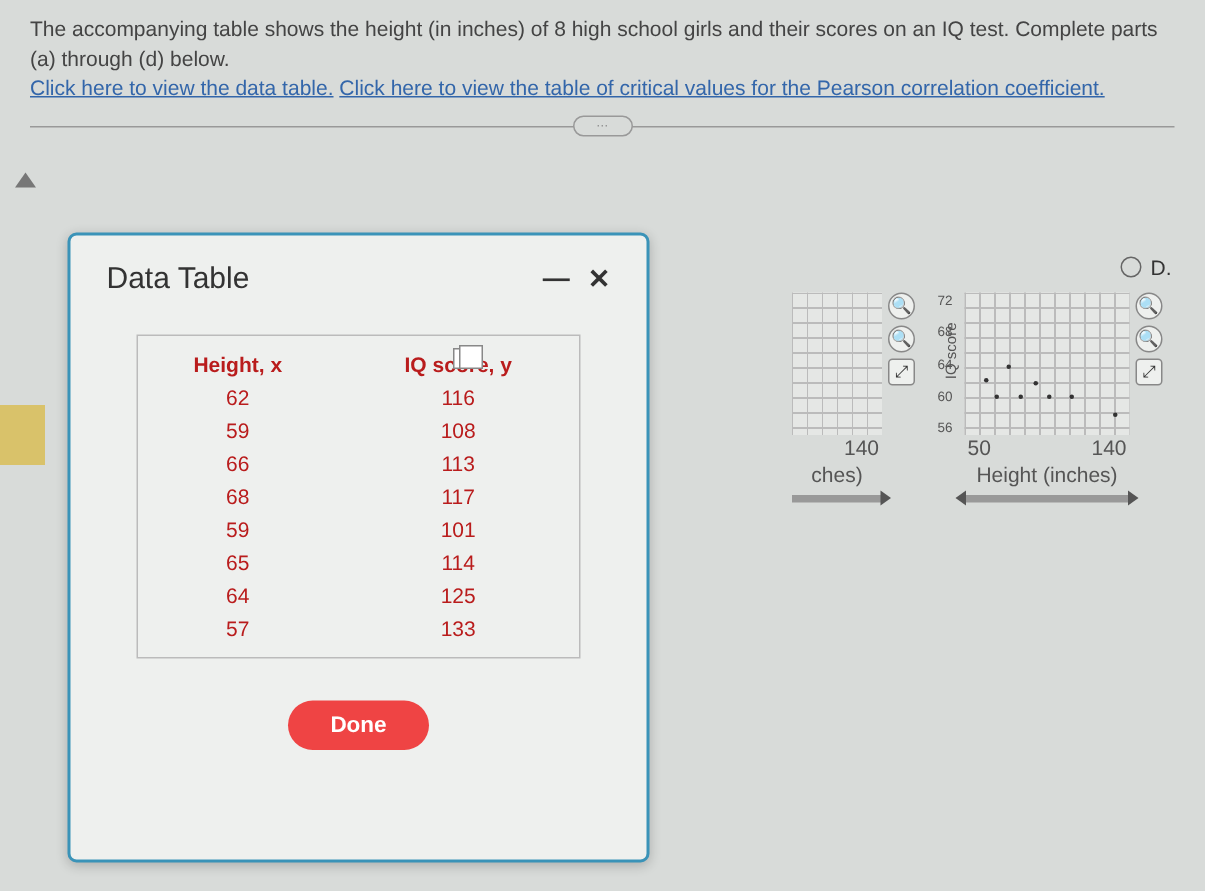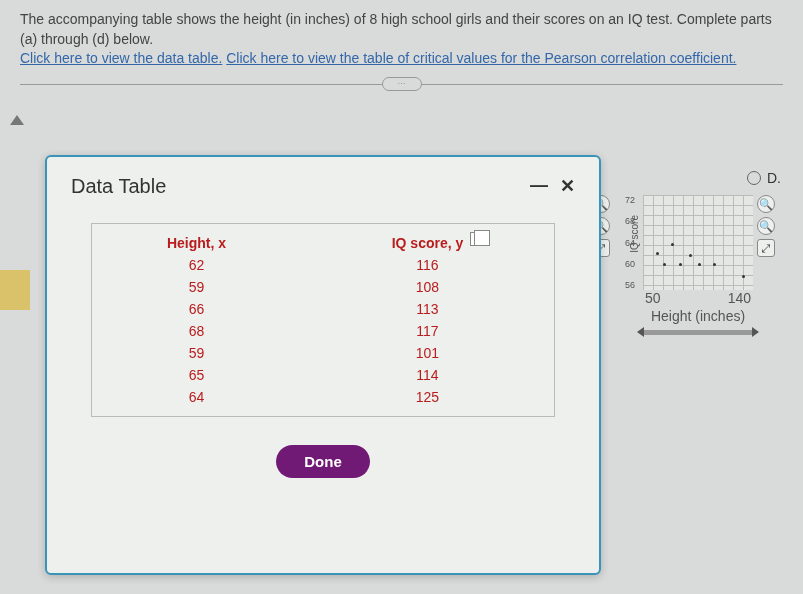--- a/index.html
+++ b/index.html
@@ -50,21 +50,21 @@
       width: 0; height: 0;
       border-left: 7px solid transparent;
       border-right: 7px solid transparent;
       border-bottom: 10px solid #777;
     }
     
     .modal {
       position: absolute;
       left: 45px;
       top: 155px;
-      width: 556px;
+      width: 388px;
       height: 420px;
       background: #eef0ee;
       border: 2px solid #3a93b8;
       border-radius: 6px;
       box-shadow: 0 2px 8px rgba(0,0,0,0.2);
       padding: 18px 24px 14px 24px;
     }
     .modal-head {
       display: flex;
       justify-content: space-between;
@@ -116,21 +116,21 @@
       border-radius: 20px;
       border: 1.5px solid #555;
       background: #eef0ee;
       font-size: 15px;
       cursor: pointer;
     }
     .btn-done {
       padding: 8px 28px;
       border-radius: 20px;
       border: none;
-      background: #701a75;
+      background: #ef4444;
       color: #fff;
       font-size: 15px;
       font-weight: bold;
       cursor: pointer;
     }
     
     .opt-d {
       position: absolute;
       right: 22px;
       top: 170px;
@@ -356,20 +356,24 @@
             <td>101</td>
           </tr>
         <tr>
             <td>65</td>
             <td>114</td>
           </tr>
         <tr>
             <td>64</td>
             <td>125</td>
           </tr>
+        <tr>
+            <td>57</td>
+            <td>133</td>
+          </tr>
       </tbody>
     </table>
   </div>
 
   <div class="btn-row">
     <button class="btn-done">Done</button>
   </div>
 </div>
 
 </body></html>

